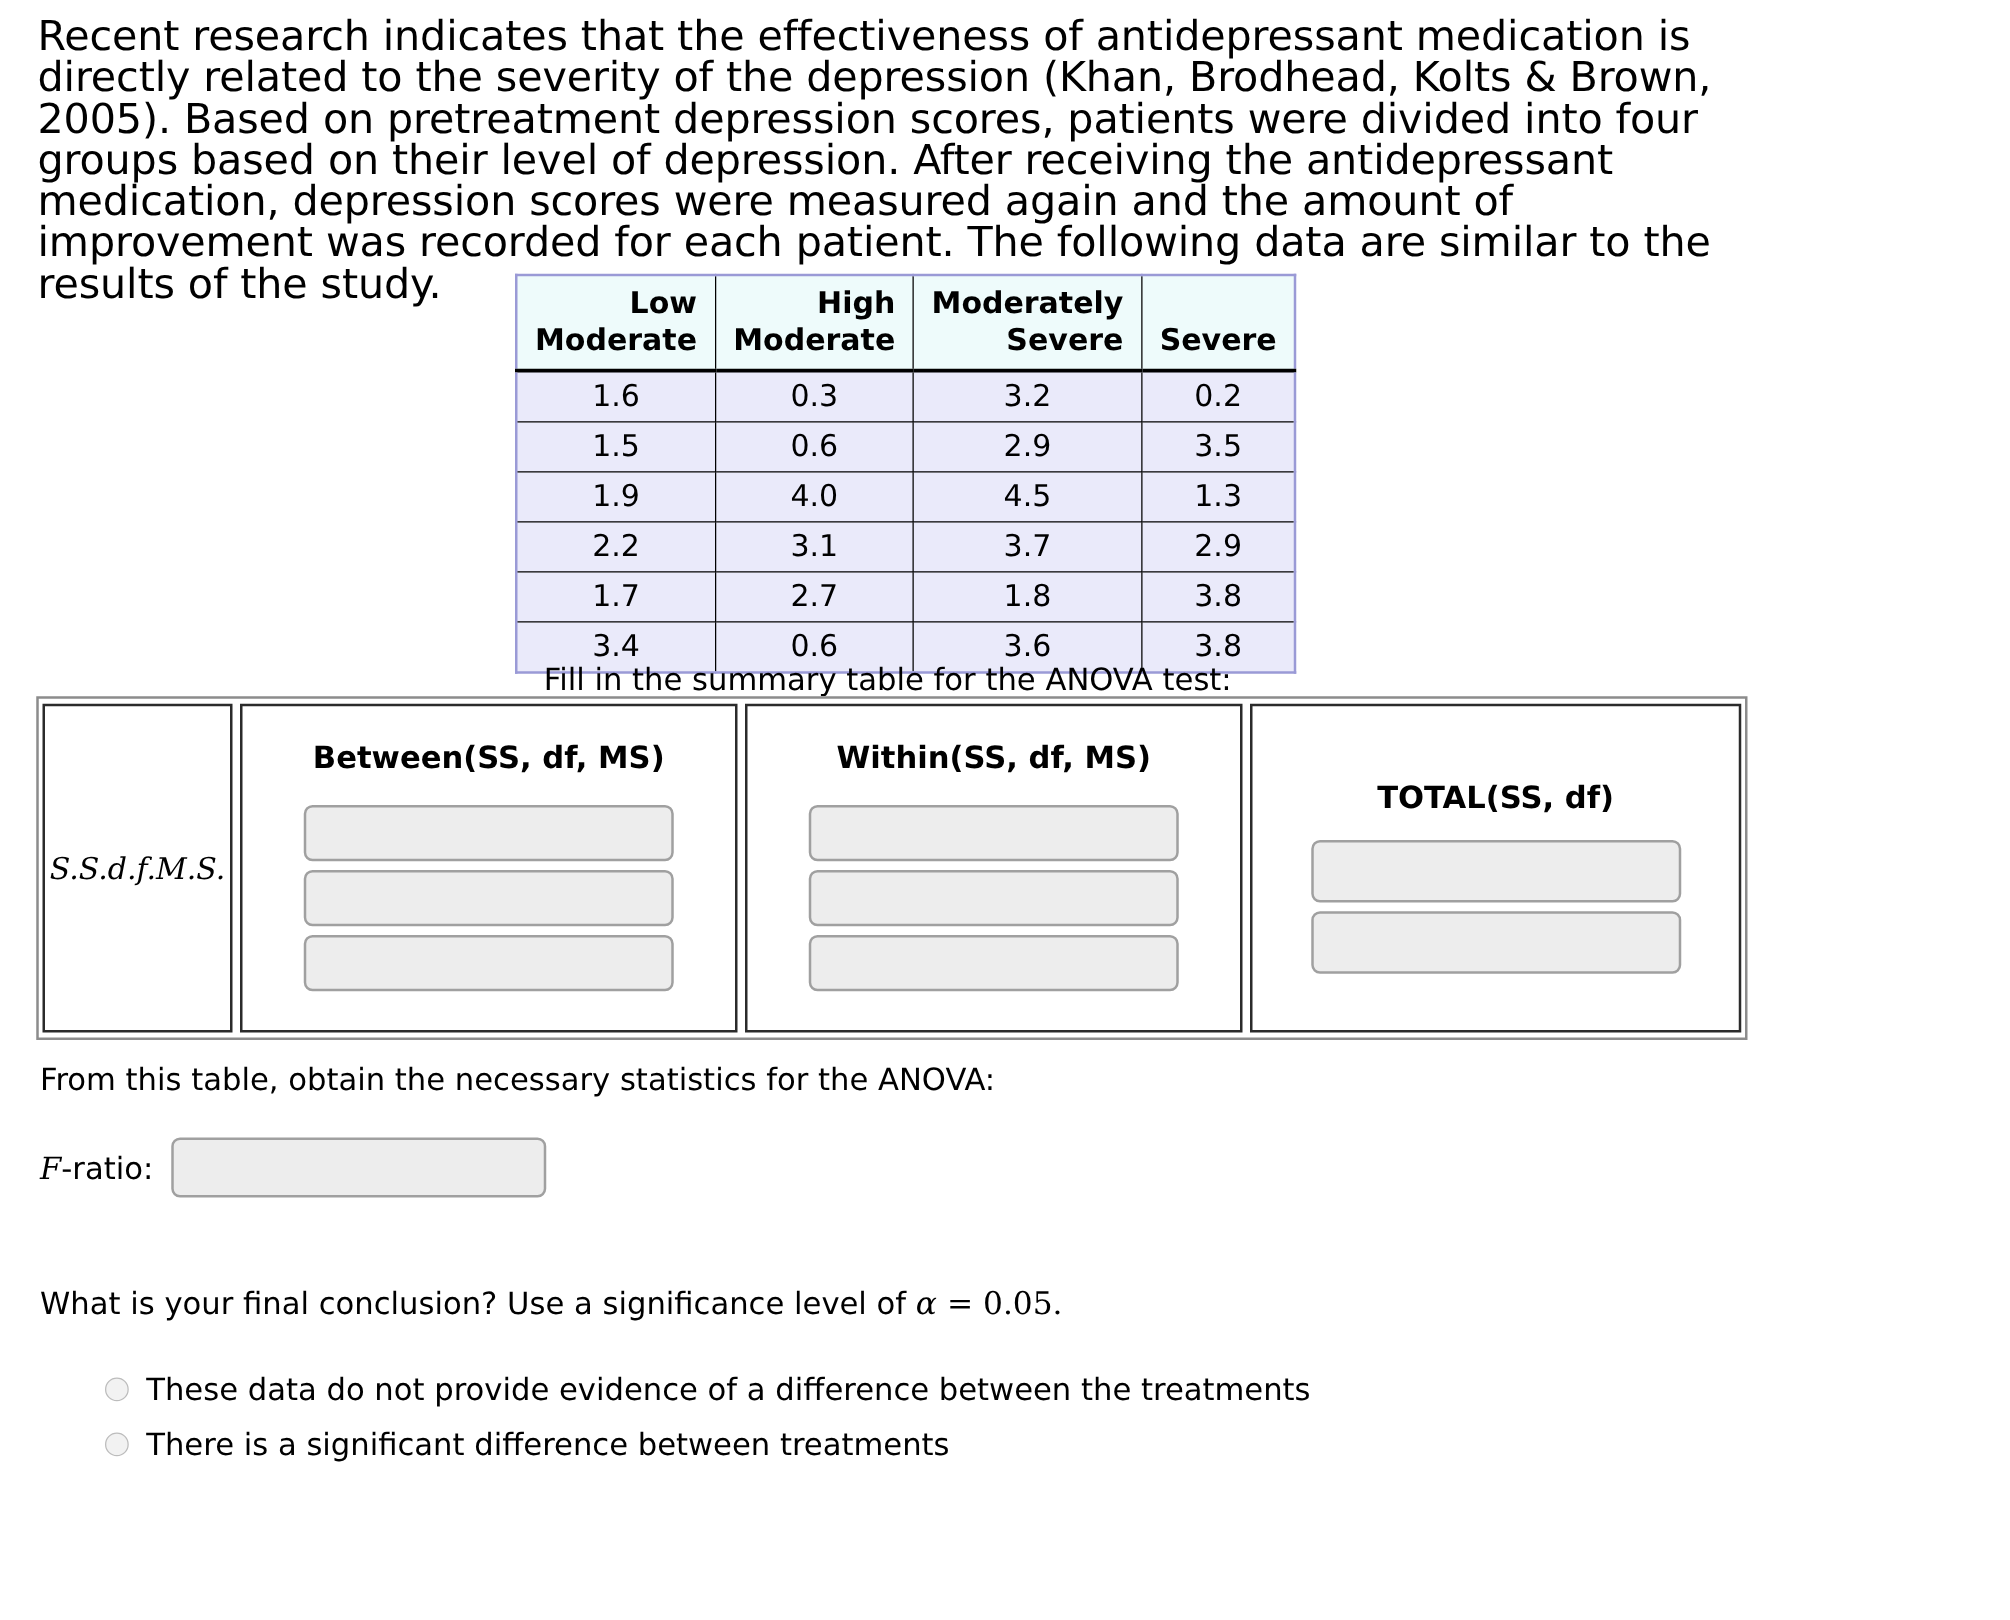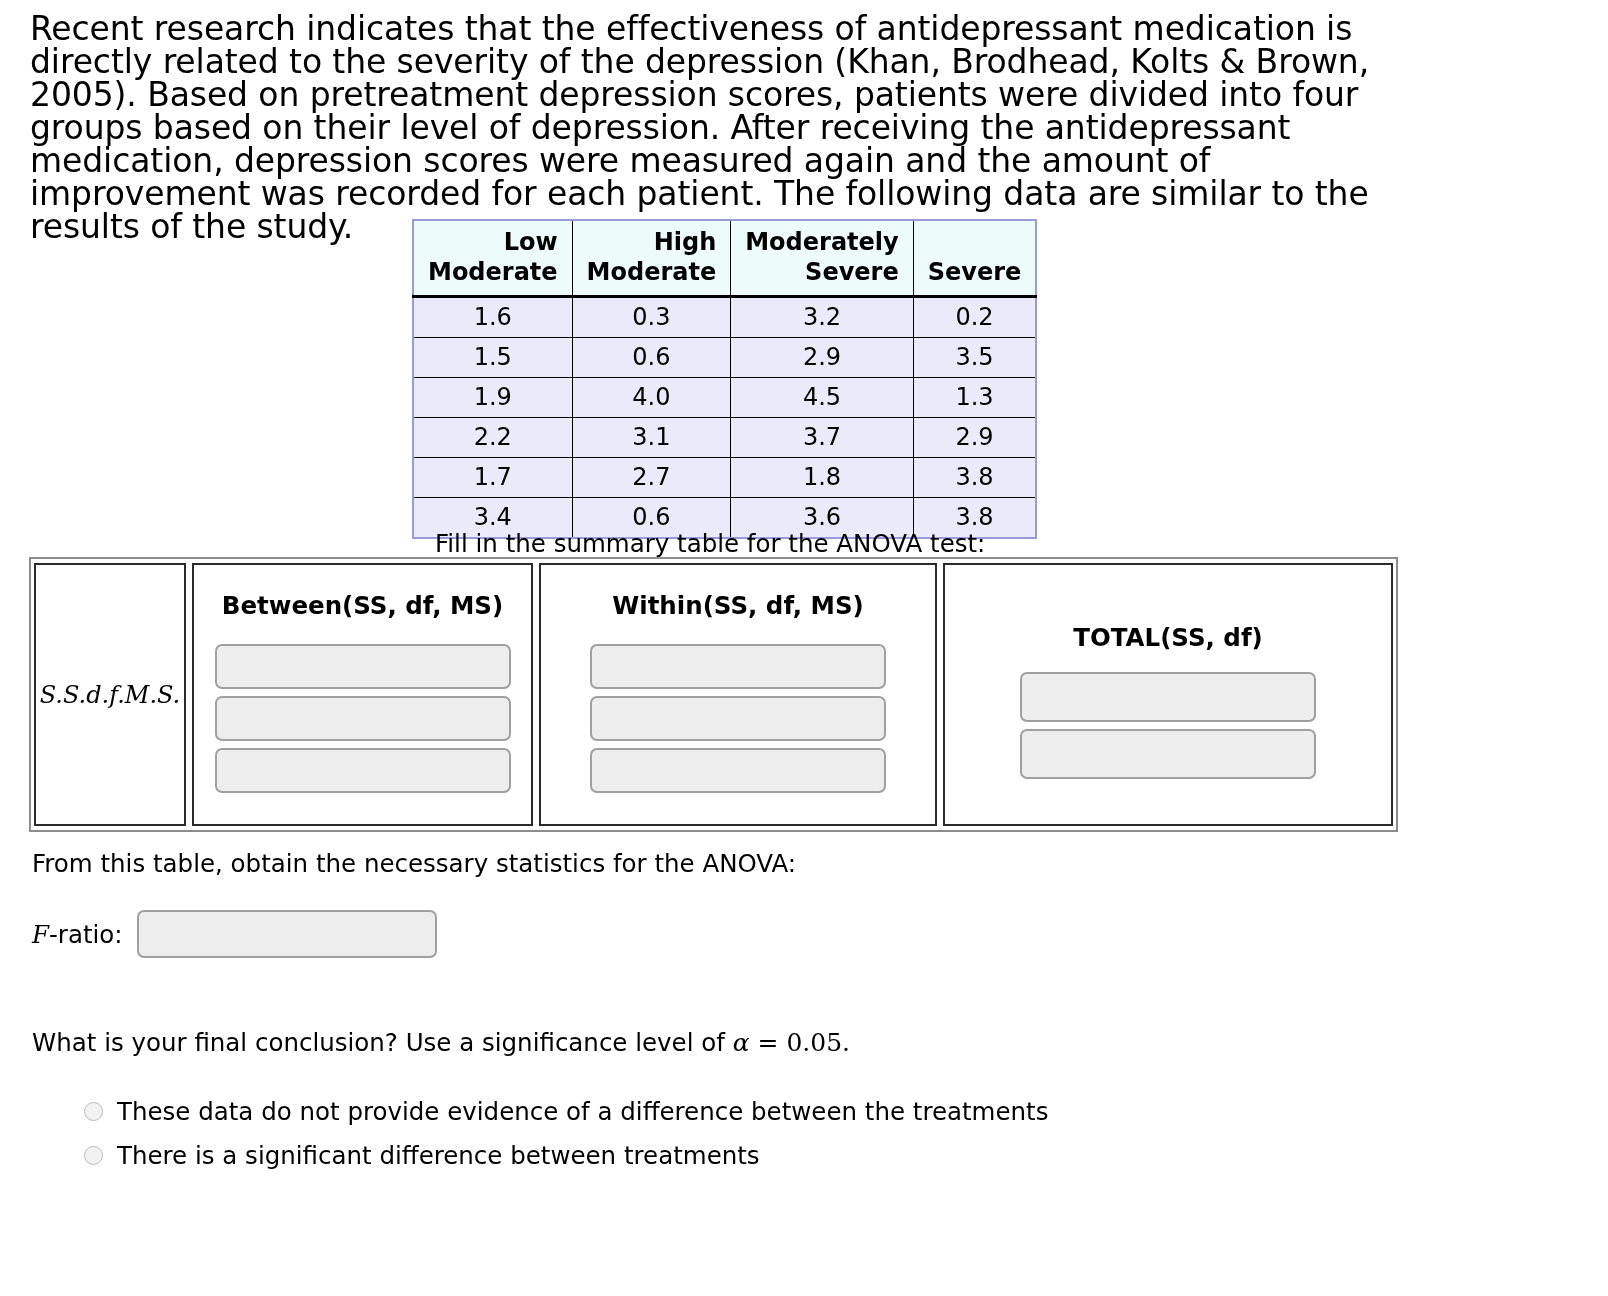--- a/index.html
+++ b/index.html
@@ -103,21 +103,21 @@
     font-weight: normal;
     font-size: 24px;
   }
 
   .col-rowhead {
     width: 152px;
     display: flex;
     align-items: center;
     justify-content: center;
   }
-  .col-between { width: 341px; }
+  .col-between { width: 398px; }
   .col-within  { width: 398px; }
   .col-total   { flex: 1 1 auto; }
 
   .col-between .cell-label,
   .col-within  .cell-label { margin-top: 26px; }
   .col-total   .cell-label { margin-top: 58px; }
 
   .box-stack {
     display: flex;
     flex-direction: column;

